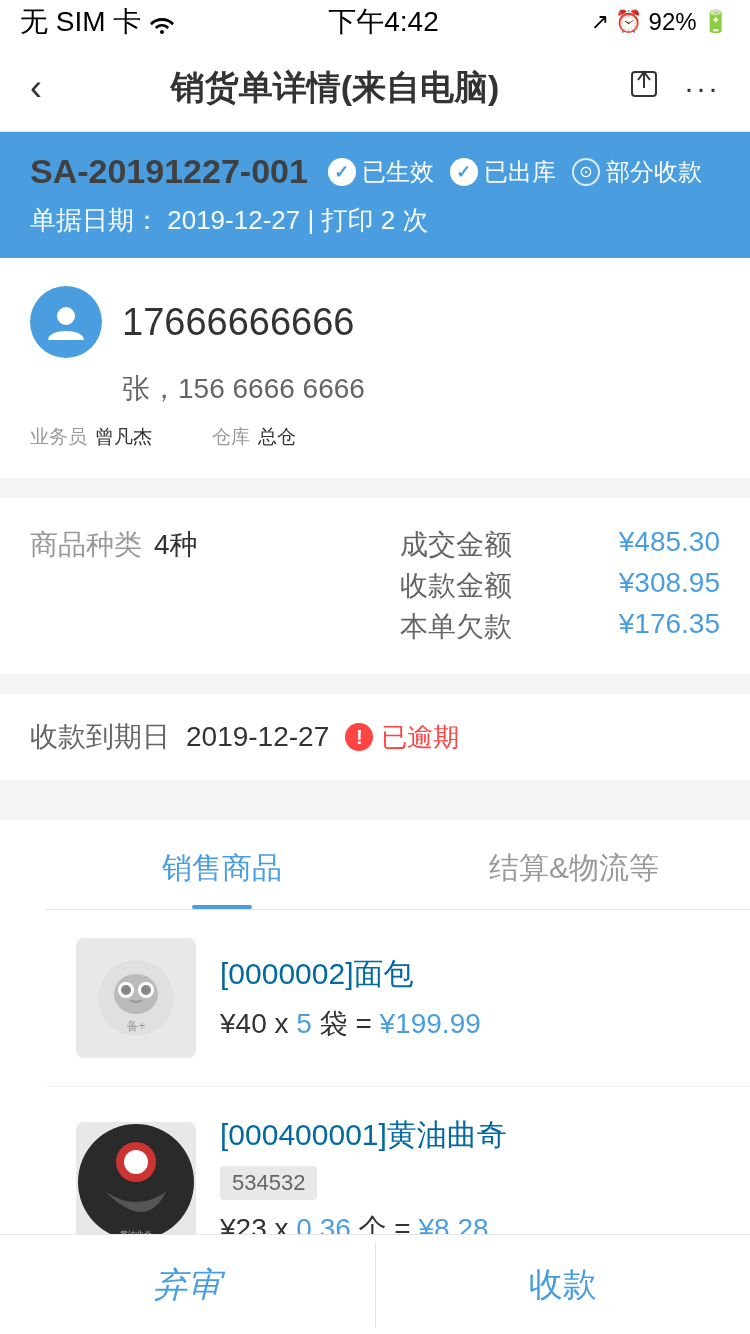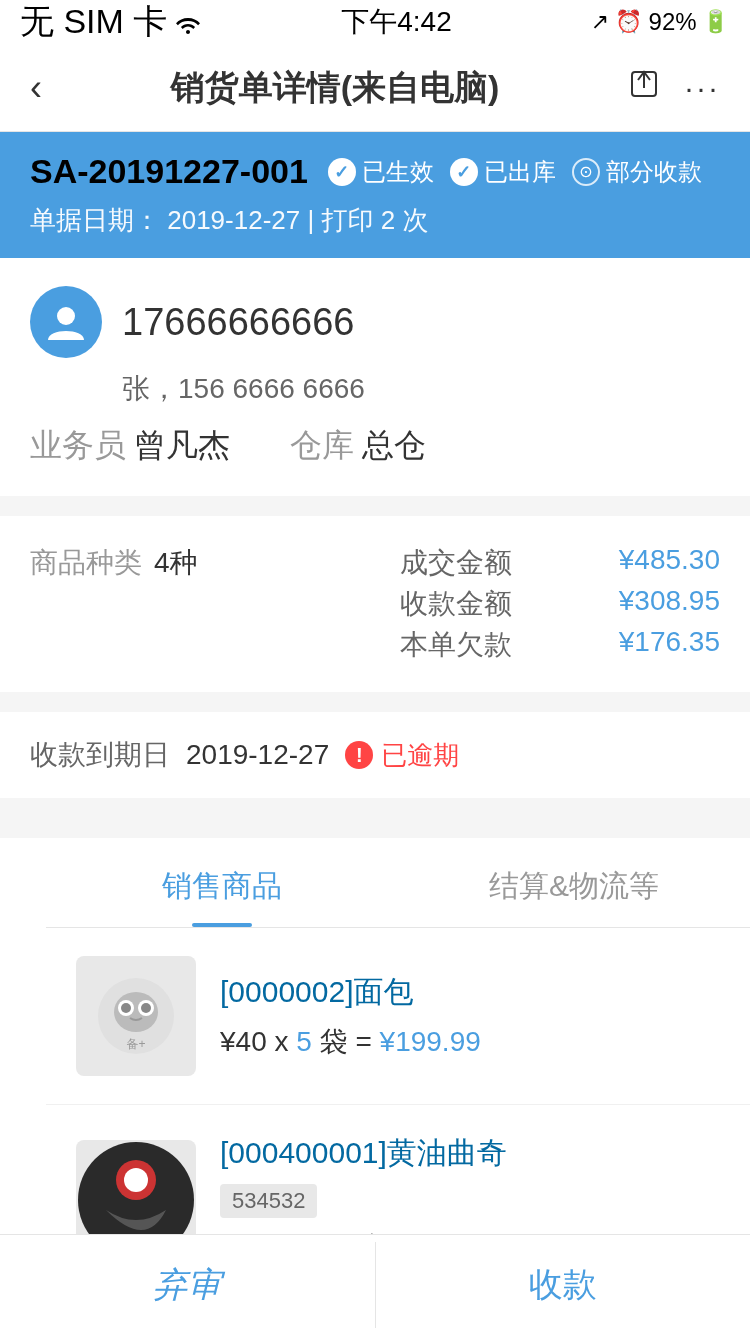--- a/index.html
+++ b/index.html
@@ -19,23 +19,23 @@
       height: 44px;
       background: #fff;
       display: flex;
       align-items: center;
       justify-content: space-between;
       padding: 0 20px;
       font-size: 28px;
     }
     .status-left {
       display: flex;
-      align-items: center;
+      align-items: flex-end;
       gap: 7px;
-      font-size: 34px;
+      font-size: 28px;
       color: #000;
     }
     .status-center {
       font-size: 28px;
       font-weight: 500;
       color: #000;
     }
     .status-right {
       display: flex;
       align-items: center;
@@ -77,21 +77,21 @@
     }
     .header-top-row {
       display: flex;
       align-items: center;
       gap: 20px;
       margin-bottom: 12px;
     }
     .order-number {
       font-size: 34px;
       font-weight: bold;
-      color: #000000;
+      color: #404040;
     }
     .status-badges {
       display: flex;
       align-items: center;
       gap: 16px;
     }
     .badge {
       display: flex;
       align-items: center;
       gap: 6px;
@@ -161,21 +161,21 @@
     .customer-sub {
       font-size: 28px;
       color: #666;
       margin-bottom: 16px;
       padding-left: 92px;
     }
     .customer-meta {
       display: flex;
       align-items: center;
       padding-left: 0px;
-      font-size: 32px;
+      font-size: 19px;
       color: #666;
       text-align: center;
     }
     .meta-label {
       color: #999;
       margin-right: 8px;
     }
     .meta-value {
       color: #333;
       margin-right: 60px;

